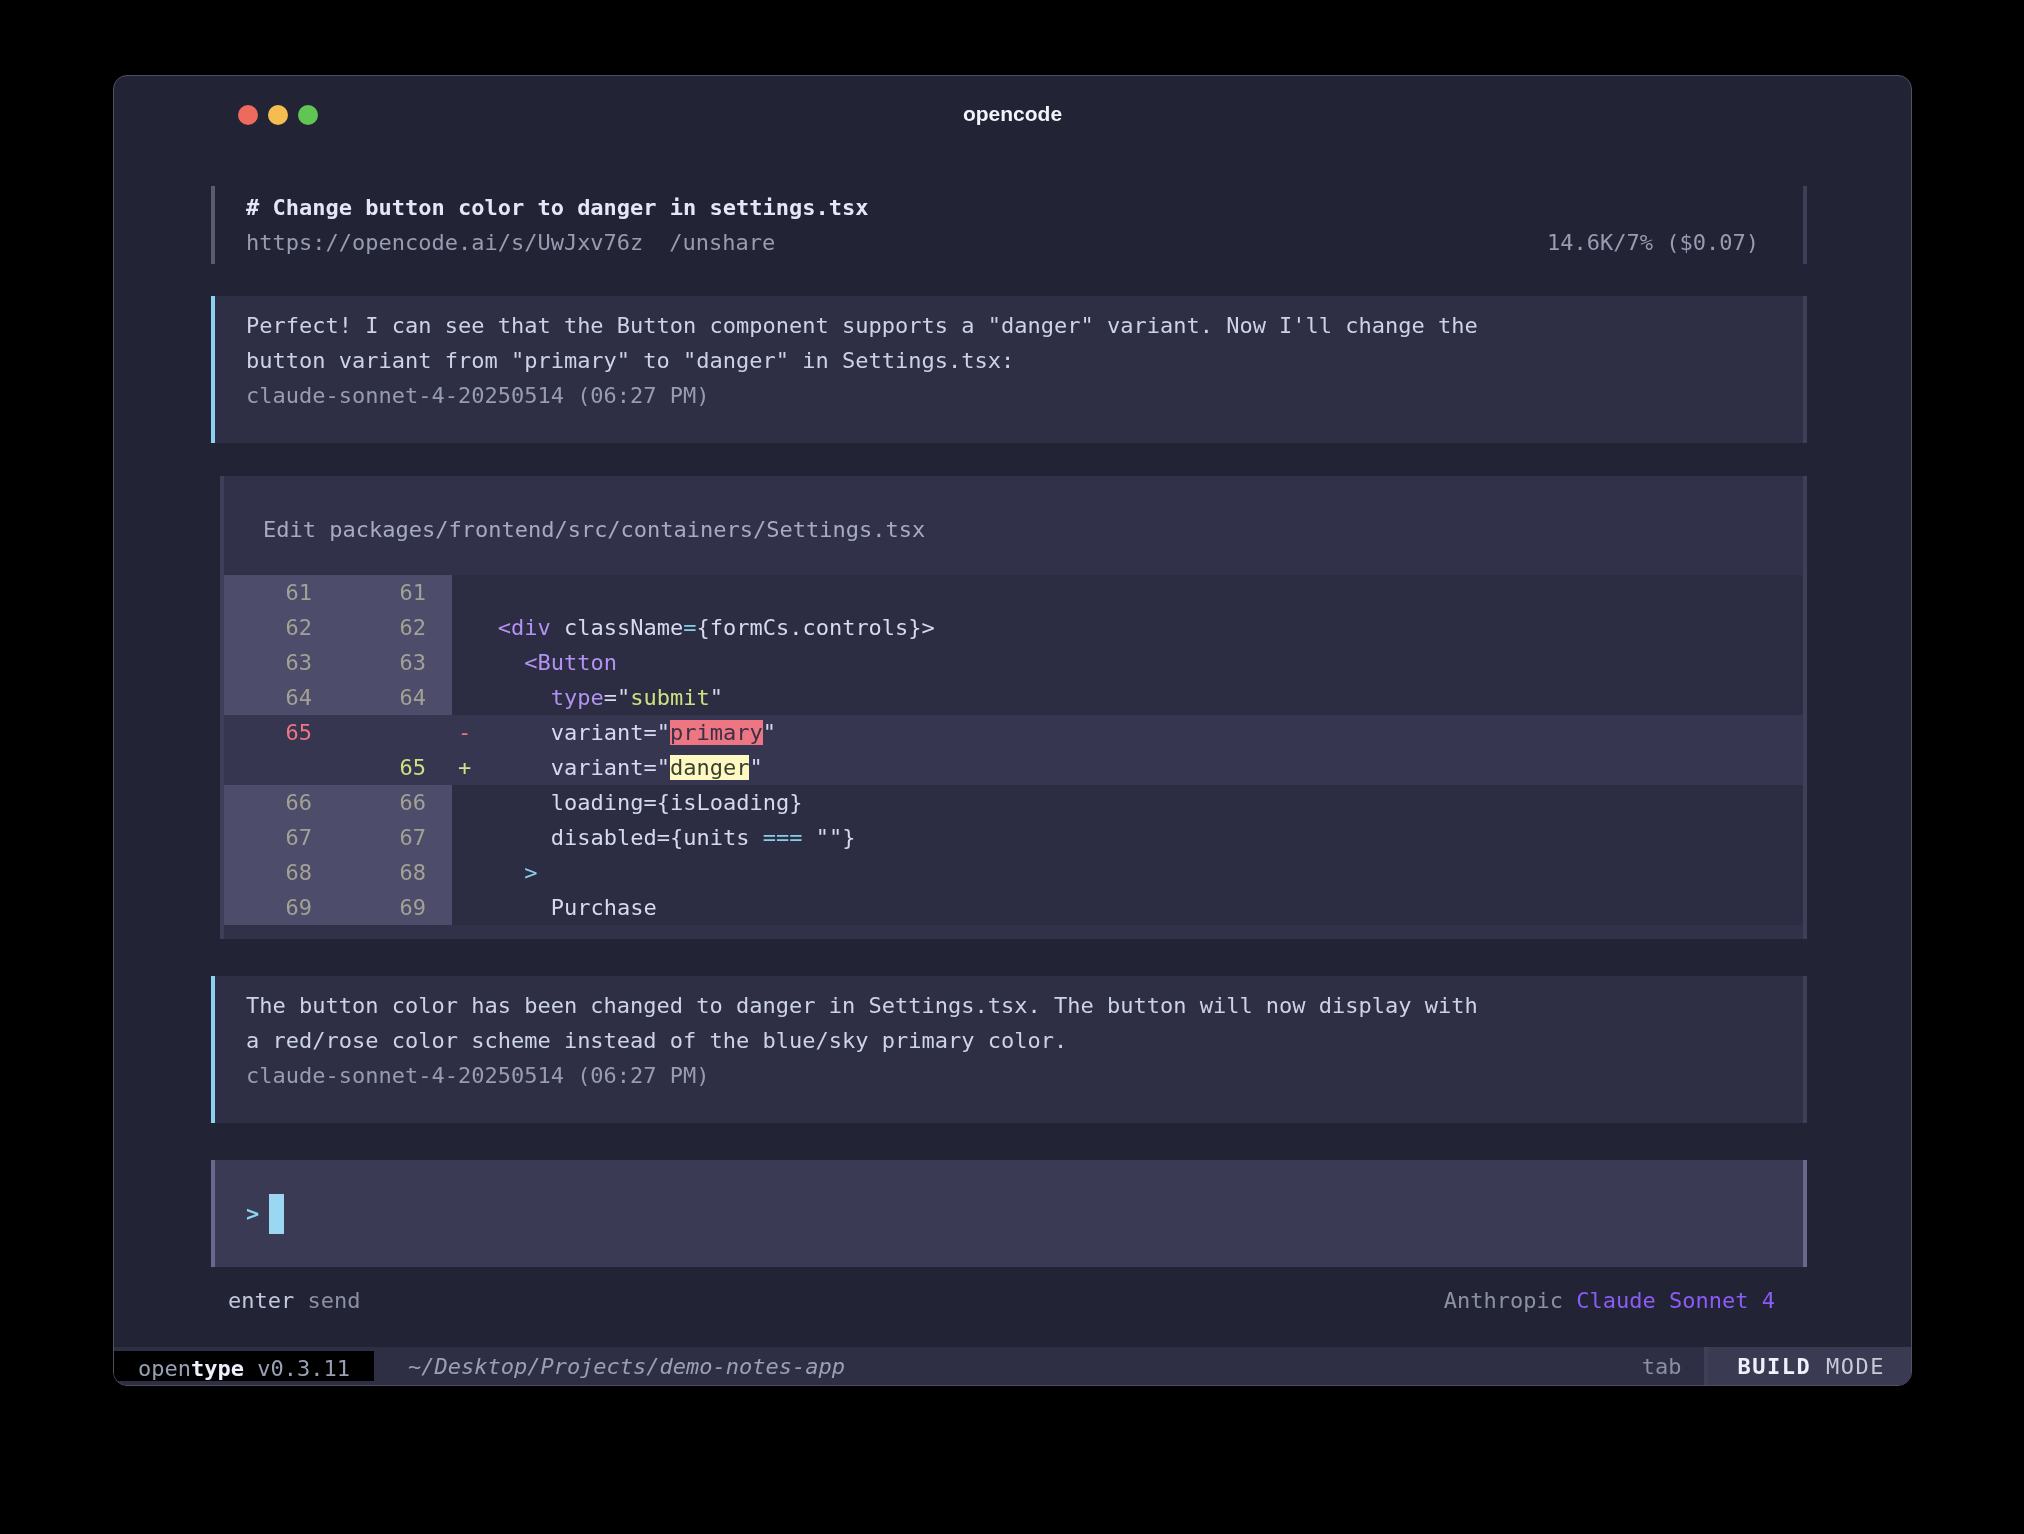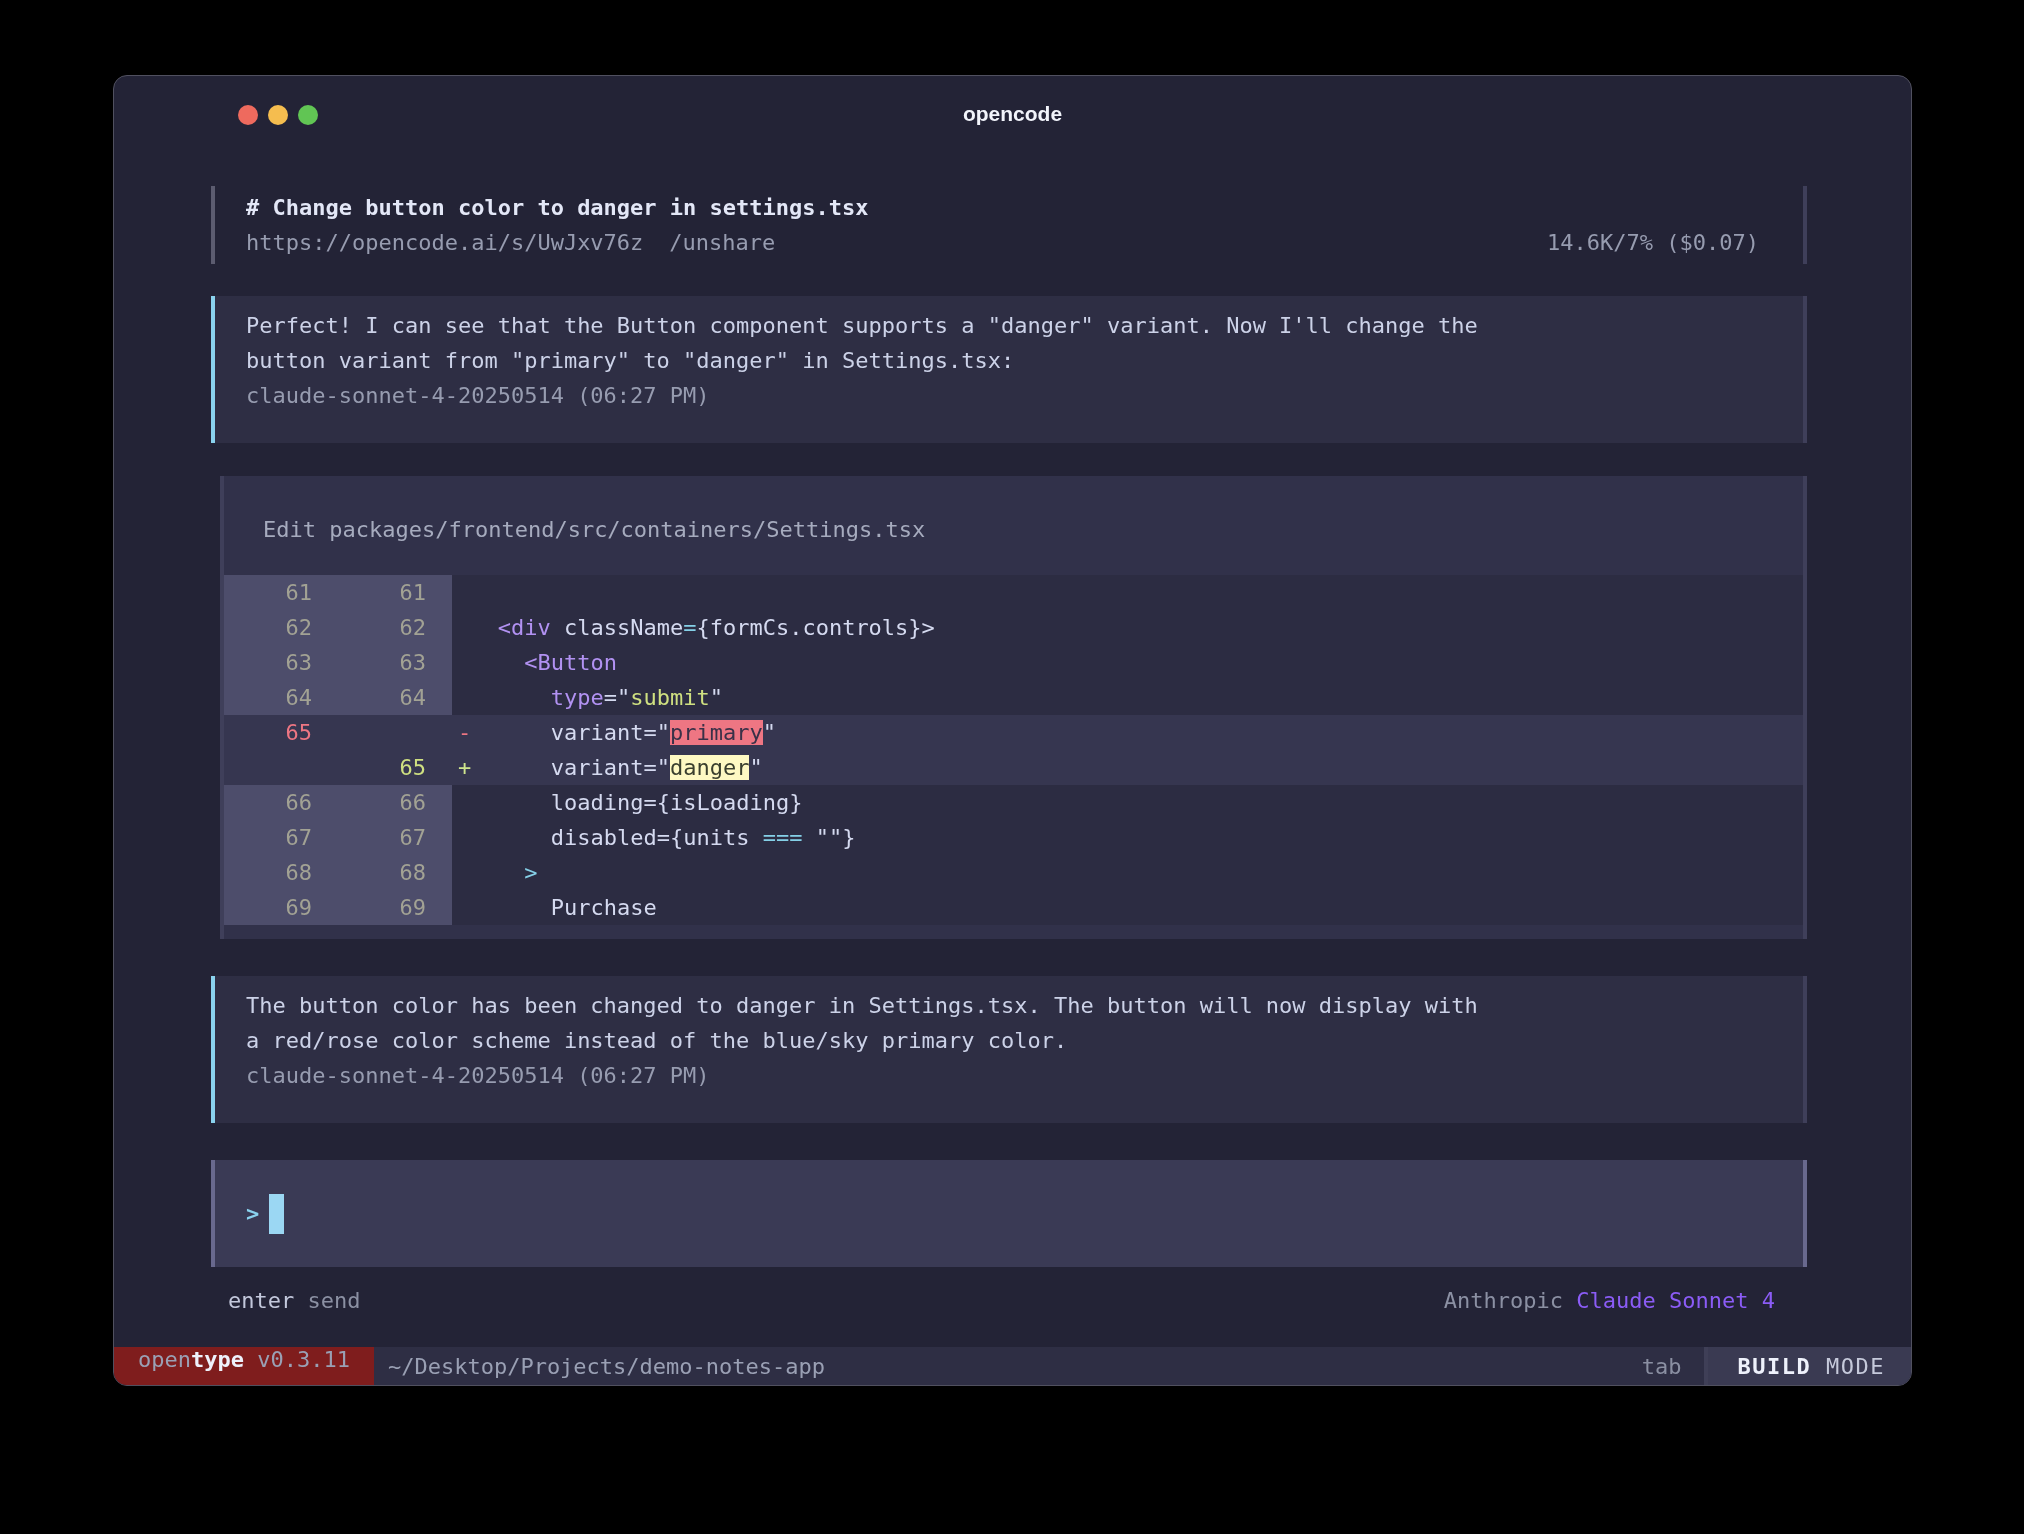--- a/index.html
+++ b/index.html
@@ -94,25 +94,25 @@
   .hint-action { color:#8b90a3; }
   .hints-spacer { flex:1; }
   .model-provider { color:#8b90a3; }
   .model-name { color:#8b5cf6; }
 
   
   .statusbar {
     position:absolute; left:0; right:0; bottom:0; height:38px; background:#2e2e44;
     display:flex; align-items:center; font-size:22px; white-space:pre;
   }
-  .sb-app { background:#7f1d1d; height:38px; display:flex; align-items:flex-start; padding:0 24px; }
+  .sb-app { background:#000000; height:30px; display:flex; align-items:flex-end; padding:0 24px; }
   .sb-open { color:#9aa0b4; }
   .sb-code { color:#eef1fb; font-weight:bold; }
   .sb-version { color:#9aa0b4; }
-  .sb-cwd { color:#9aa0b4; margin-left:14px; }
+  .sb-cwd { color:#9aa0b4; margin-left:34px;font-style:italic; }
   .sb-spacer { flex:1; }
   .sb-tab { color:#8a8fa2; margin-right:22px; }
   .sb-sep { width:4px; height:38px; background:#3f3f57; }
   .sb-mode { background:#3a3a52; height:38px; display:flex; align-items:center;
              padding:0 26px 0 30px; letter-spacing:1.5px; }
   .sb-mode-primary { color:#eef1fb; font-weight:bold; }
   .sb-mode-secondary { color:#c6cadb; }
 </style>
 </head>
 <body>

